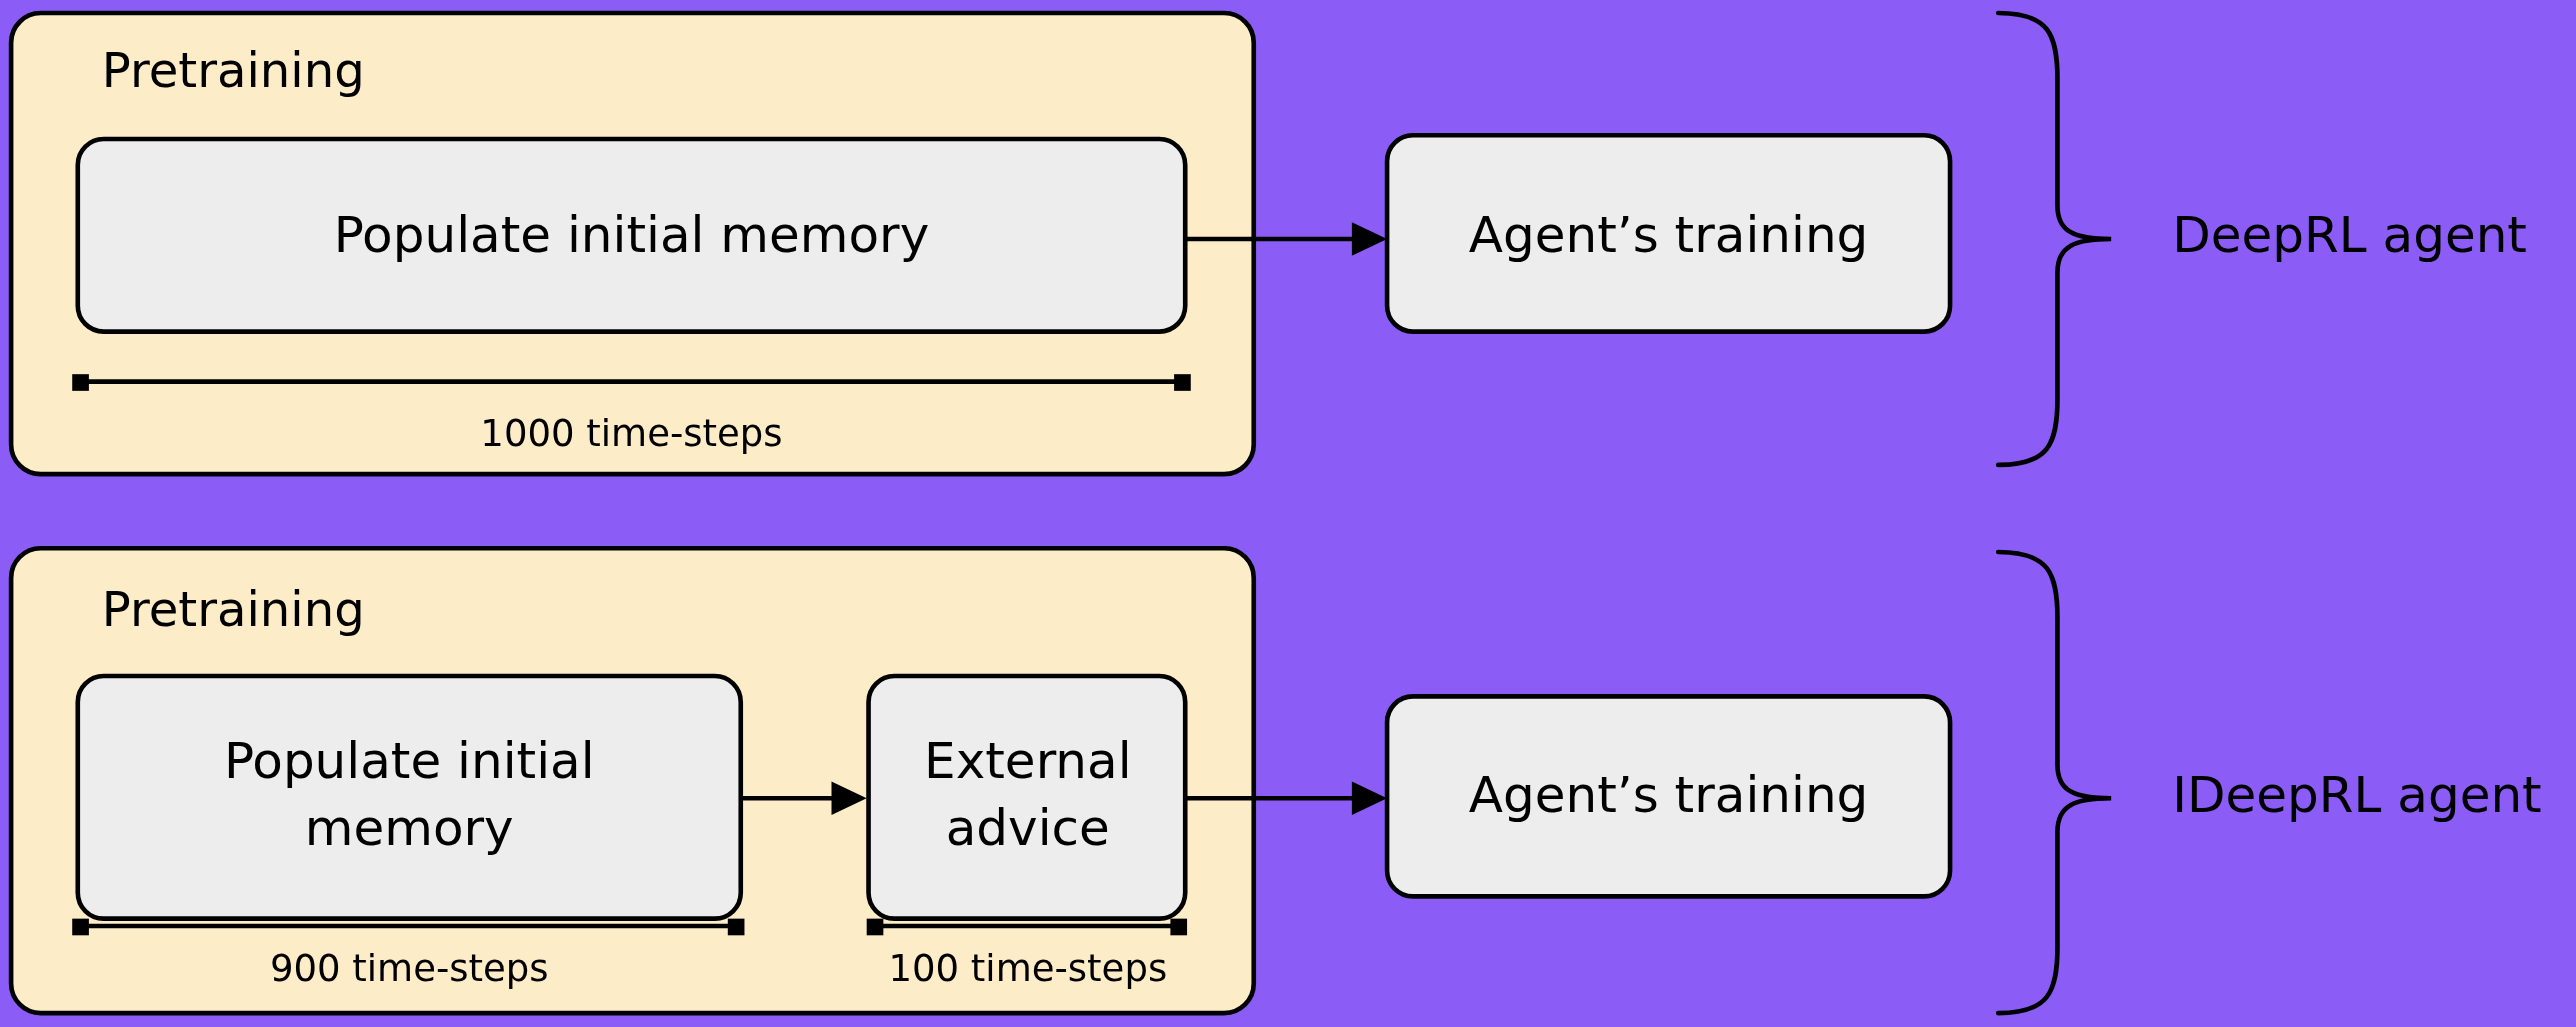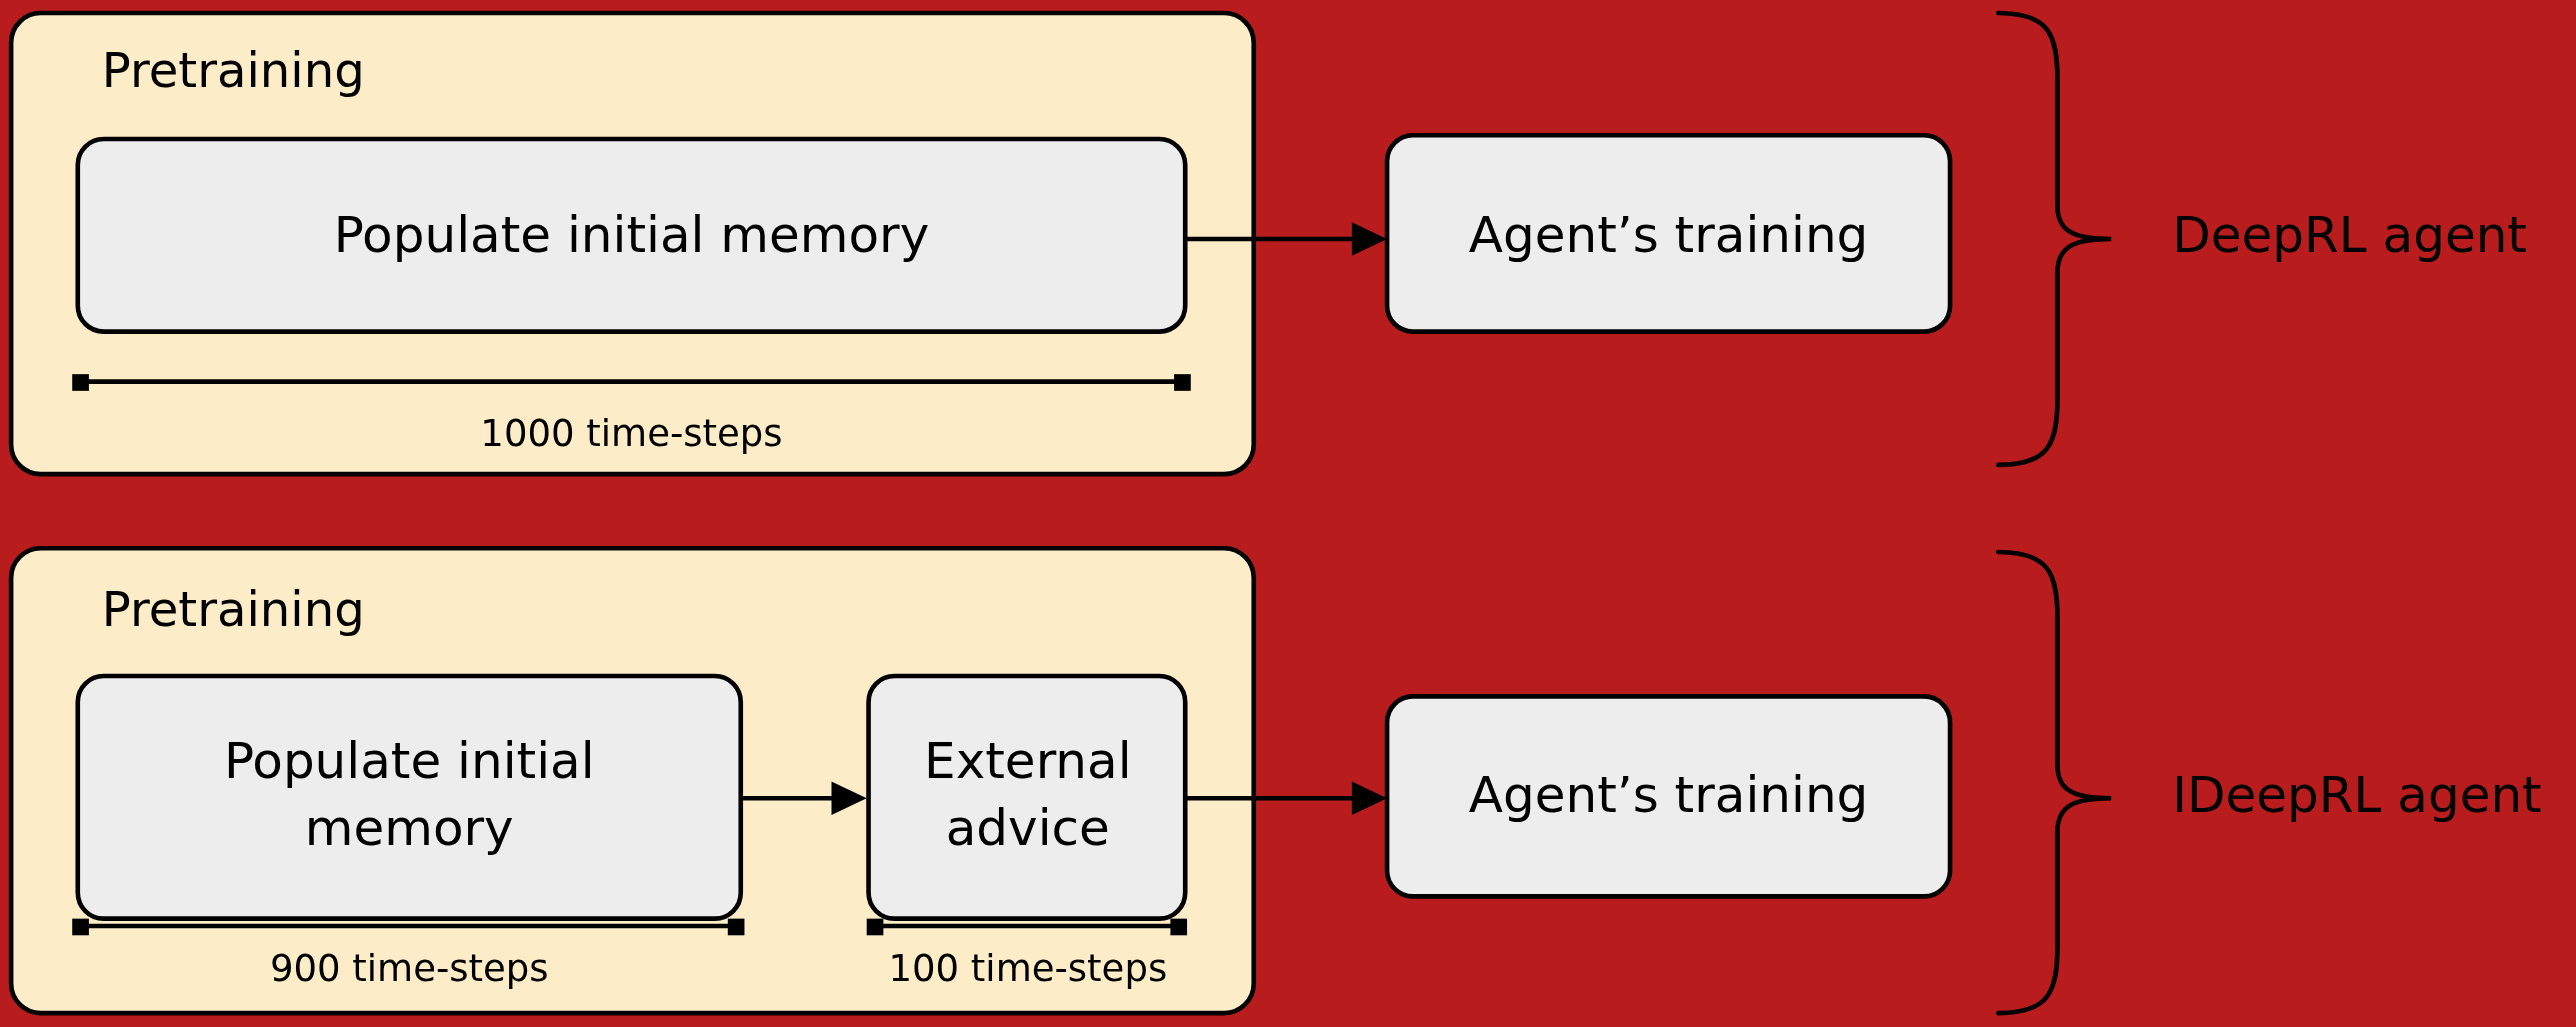--- a/index.html
+++ b/index.html
@@ -10,21 +10,21 @@
   body {
     width: 2576px;
     height: 1028px;
     overflow: hidden;
     font-family: "DejaVu Sans", "Liberation Sans", sans-serif;
   }
   #diagram-root {
     position: relative;
     width: 2576px;
     height: 1028px;
-    background: #b91c1c;
+    background: #8b5cf6;
   }
   svg#diagram-svg {
     position: absolute;
     left: 0;
     top: 0;
     width: 2576px;
     height: 1028px;
     display: block;
   }
   .panel-rect {

